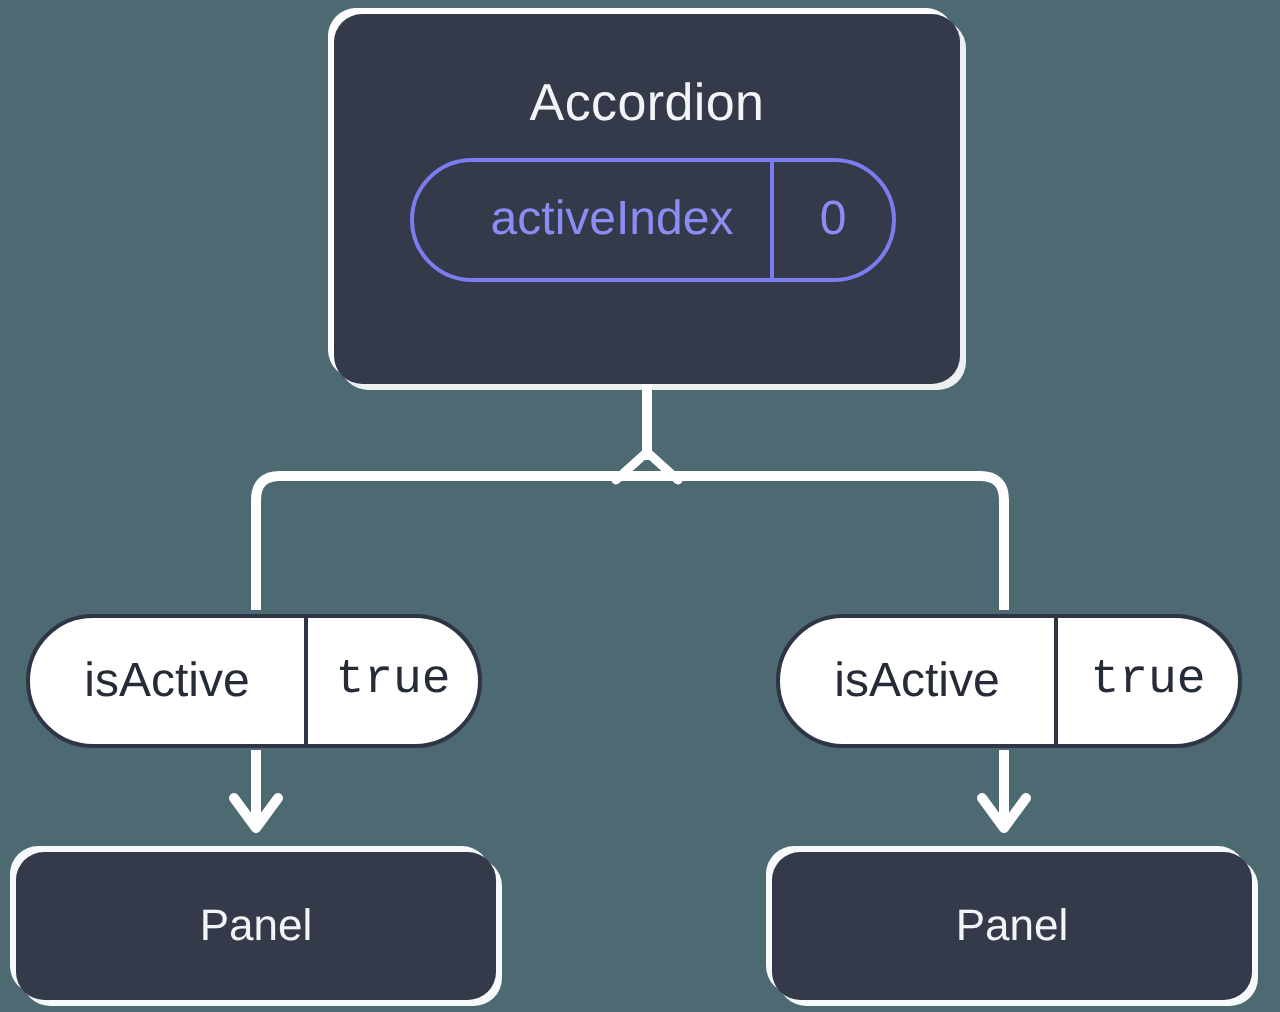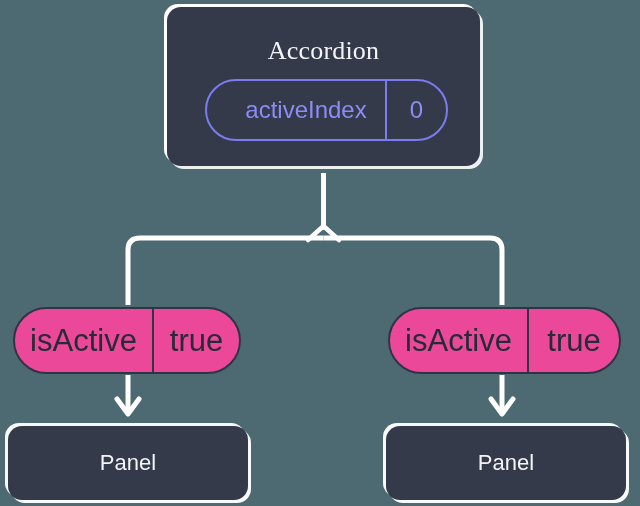--- a/index.html
+++ b/index.html
@@ -39,22 +39,21 @@
     box-sizing: border-box;
   }
   .node-box.plain {
     box-shadow: -3px -3px 0 0 #f7f9fa, 3px 3px 0 0 #f7f9fa;
   }
 
   #accordion-node {
     left: 167px;
     top: 7px;
     width: 313px;
-    height: 159px;
-    font-family: Liberation Serif, serif;
+    height: 185px;
   }
   #panel-left-node {
     left: 8px;
     top: 426px;
     width: 240px;
     height: 74px;
   }
   #panel-right-node {
     left: 386px;
     top: 426px;
@@ -118,28 +117,29 @@
     flex: 0 0 178px;
     padding-left: 20px;
   }
   #accordion-state-pill .pill-val {
     flex: 1 1 auto;
     border-left: 2px solid #7b7cf0;
   }
 
   
   .pill.filled {
-    background: #ec4899;
+    background: #ffffff;
     border: 2px solid #2f3545;
     color: #262b38;
-    font-size: 31px;
+    font-size: 24px;
     height: 67px;
   }
   .pill.filled .pill-val {
     border-left: 2px solid #2f3545;
+    font-family: Liberation Mono, monospace;
   }
 
   #pill-left {
     left: 13px;
     top: 307px;
     width: 228px;
   }
   #pill-left .pill-key { flex: 0 0 137px; }
   #pill-left .pill-val { flex: 1 1 auto; }
 

